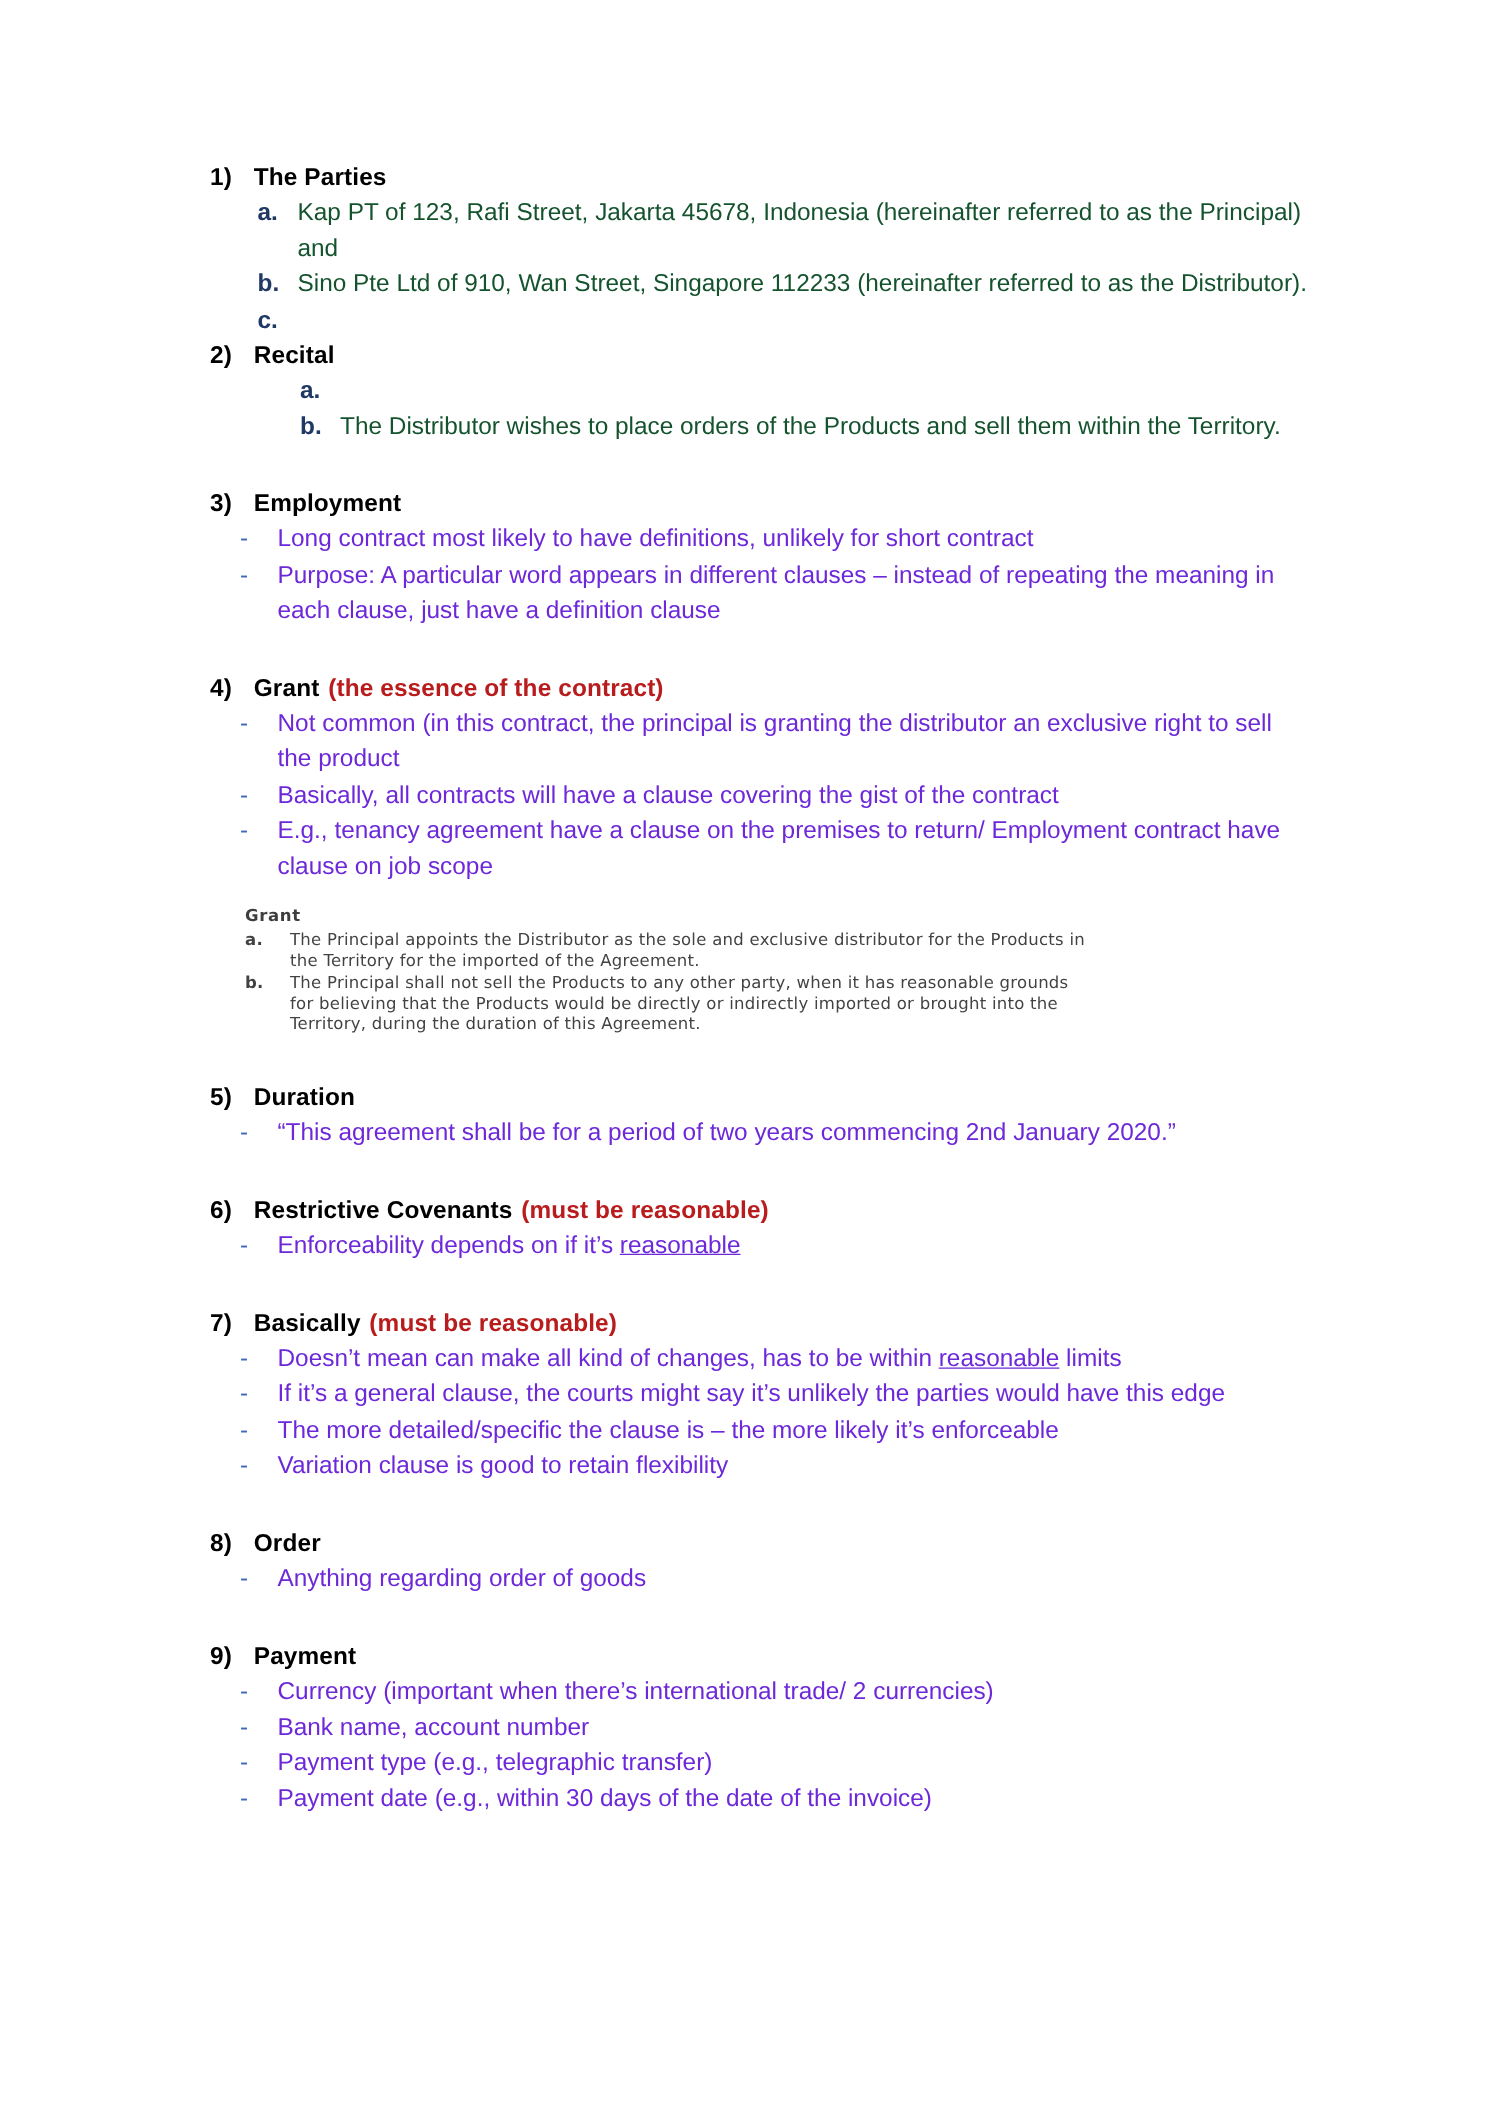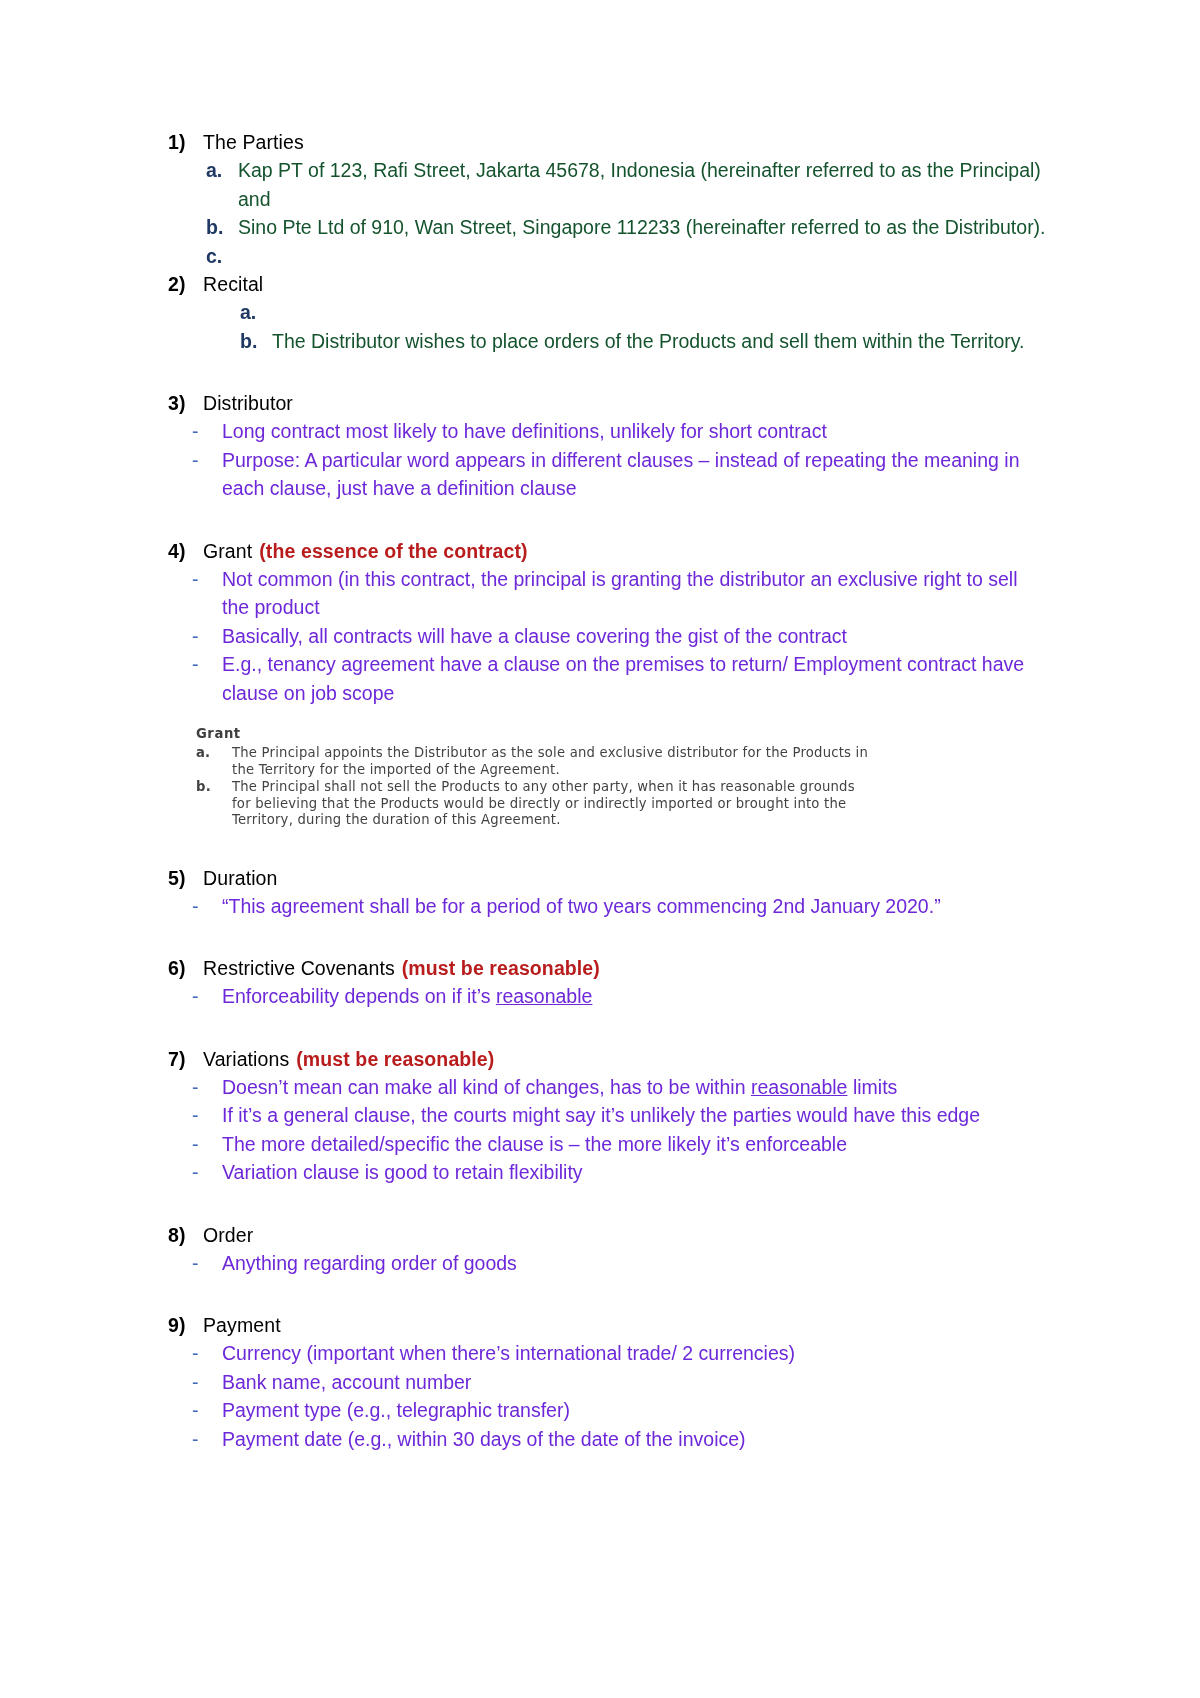--- a/index.html
+++ b/index.html
@@ -37,21 +37,21 @@
     color: #000000;
     letter-spacing: 0.1px;
   }
   .sec-num {
     width: 35px;
     flex: 0 0 35px;
     font-weight: bold;
     color: #000000;
   }
   .sec-title {
-    font-weight: normal;
+    font-weight: bold;
     color: #000000;
     white-space: pre;
   }
   .sec-note {
     color: #b91c1c;
     font-weight: bold;
     margin-left: 7px;
     white-space: pre;
   }
 
@@ -177,21 +177,21 @@
         <span class="alpha-text">The Distributor wishes to place orders of the Products and sell them within the Territory.</span>
       </div>
     </div>
   </div>
 
   <div class="gap-lg"></div>
 
   <div class="section">
     <div class="section-head">
       <span class="sec-num">3)</span>
-      <span class="sec-title">Distributor</span>
+      <span class="sec-title">Employment</span>
     </div>
     <div class="dash-list">
       <div class="dash-item">
         <span class="dash-marker">-</span>
         <span class="dash-text">Long contract most likely to have definitions, unlikely for short contract</span>
       </div>
       <div class="dash-item">
         <span class="dash-marker">-</span>
         <span class="dash-text">Purpose: A particular word appears in different clauses – instead of repeating the meaning in each clause, just have a definition clause</span>
       </div>
@@ -270,21 +270,21 @@
         <span class="dash-text"><span>Enforceability depends on if it’s </span><span class="u">reasonable</span><span></span></span>
       </div>
     </div>
   </div>
 
   <div class="gap-lg"></div>
 
   <div class="section">
     <div class="section-head">
       <span class="sec-num">7)</span>
-      <span class="sec-title">Variations</span>
+      <span class="sec-title">Basically</span>
       <span class="sec-note">(must be reasonable)</span>
     </div>
     <div class="dash-list">
       <div class="dash-item">
         <span class="dash-marker">-</span>
         <span class="dash-text"><span>Doesn’t mean can make all kind of changes, has to be within </span><span class="u">reasonable</span><span> limits</span></span>
       </div>
       <div class="dash-item">
         <span class="dash-marker">-</span>
         <span class="dash-text">If it’s a general clause, the courts might say it’s unlikely the parties would have this edge</span>

